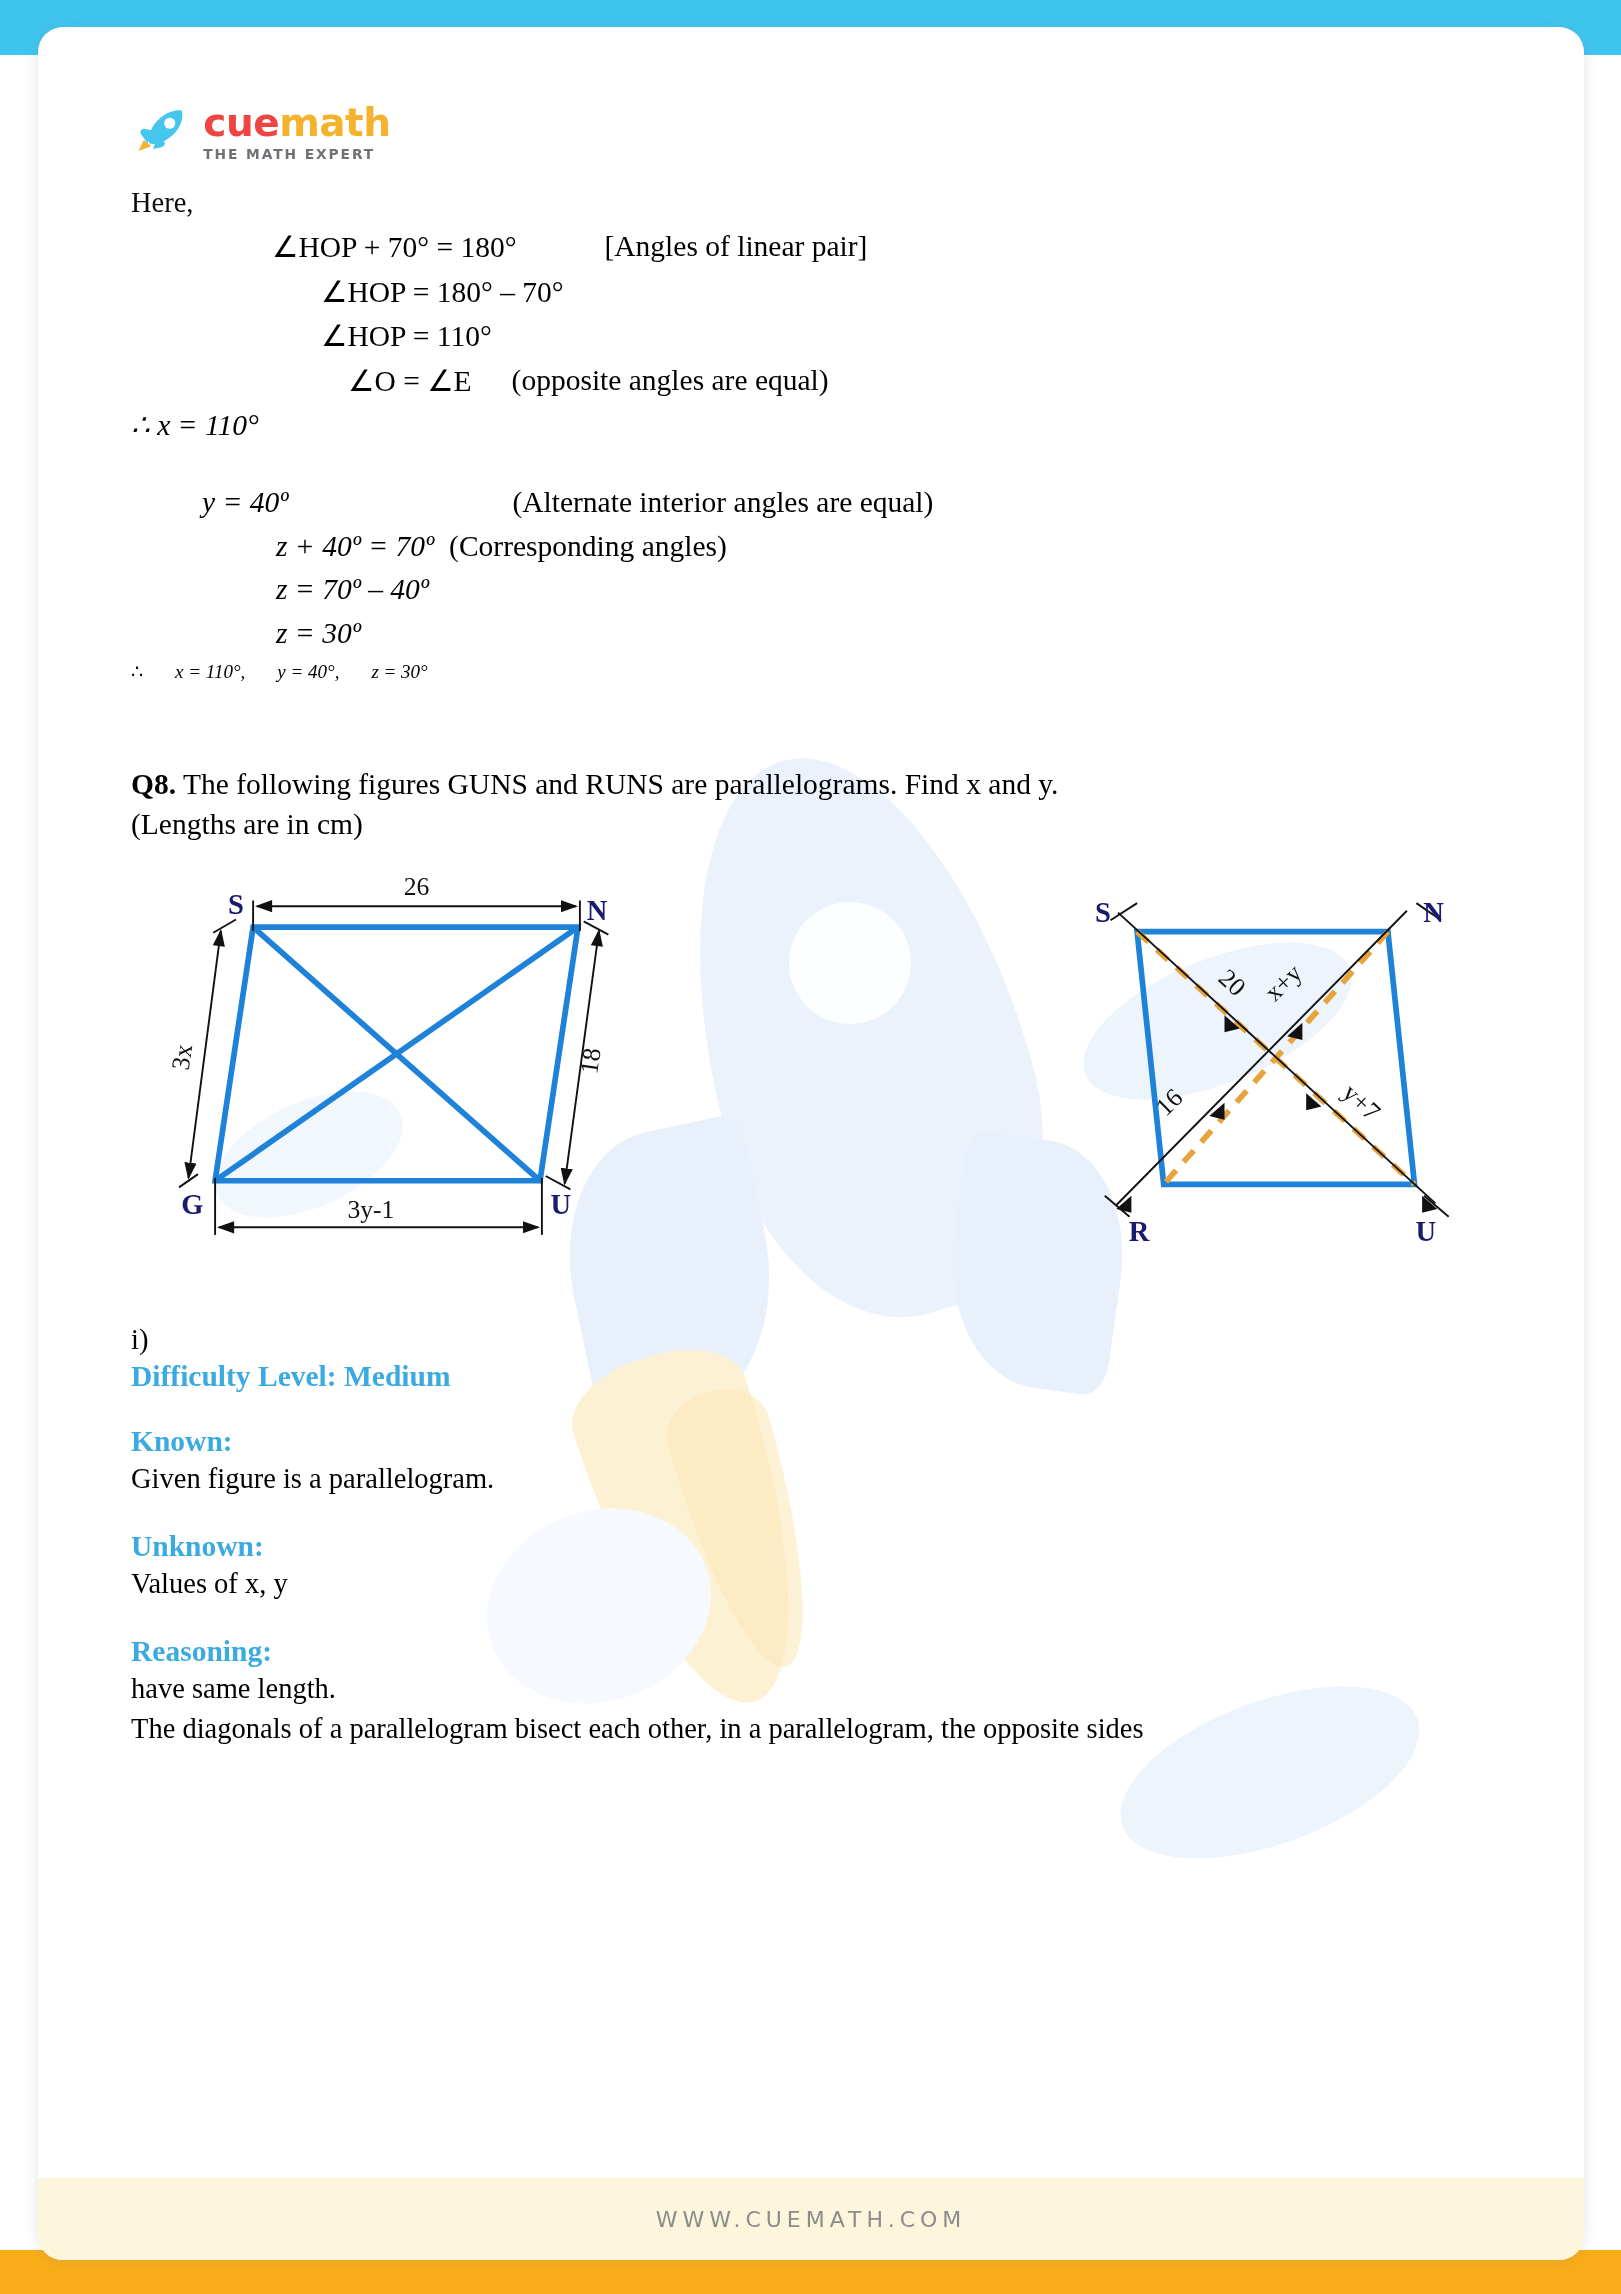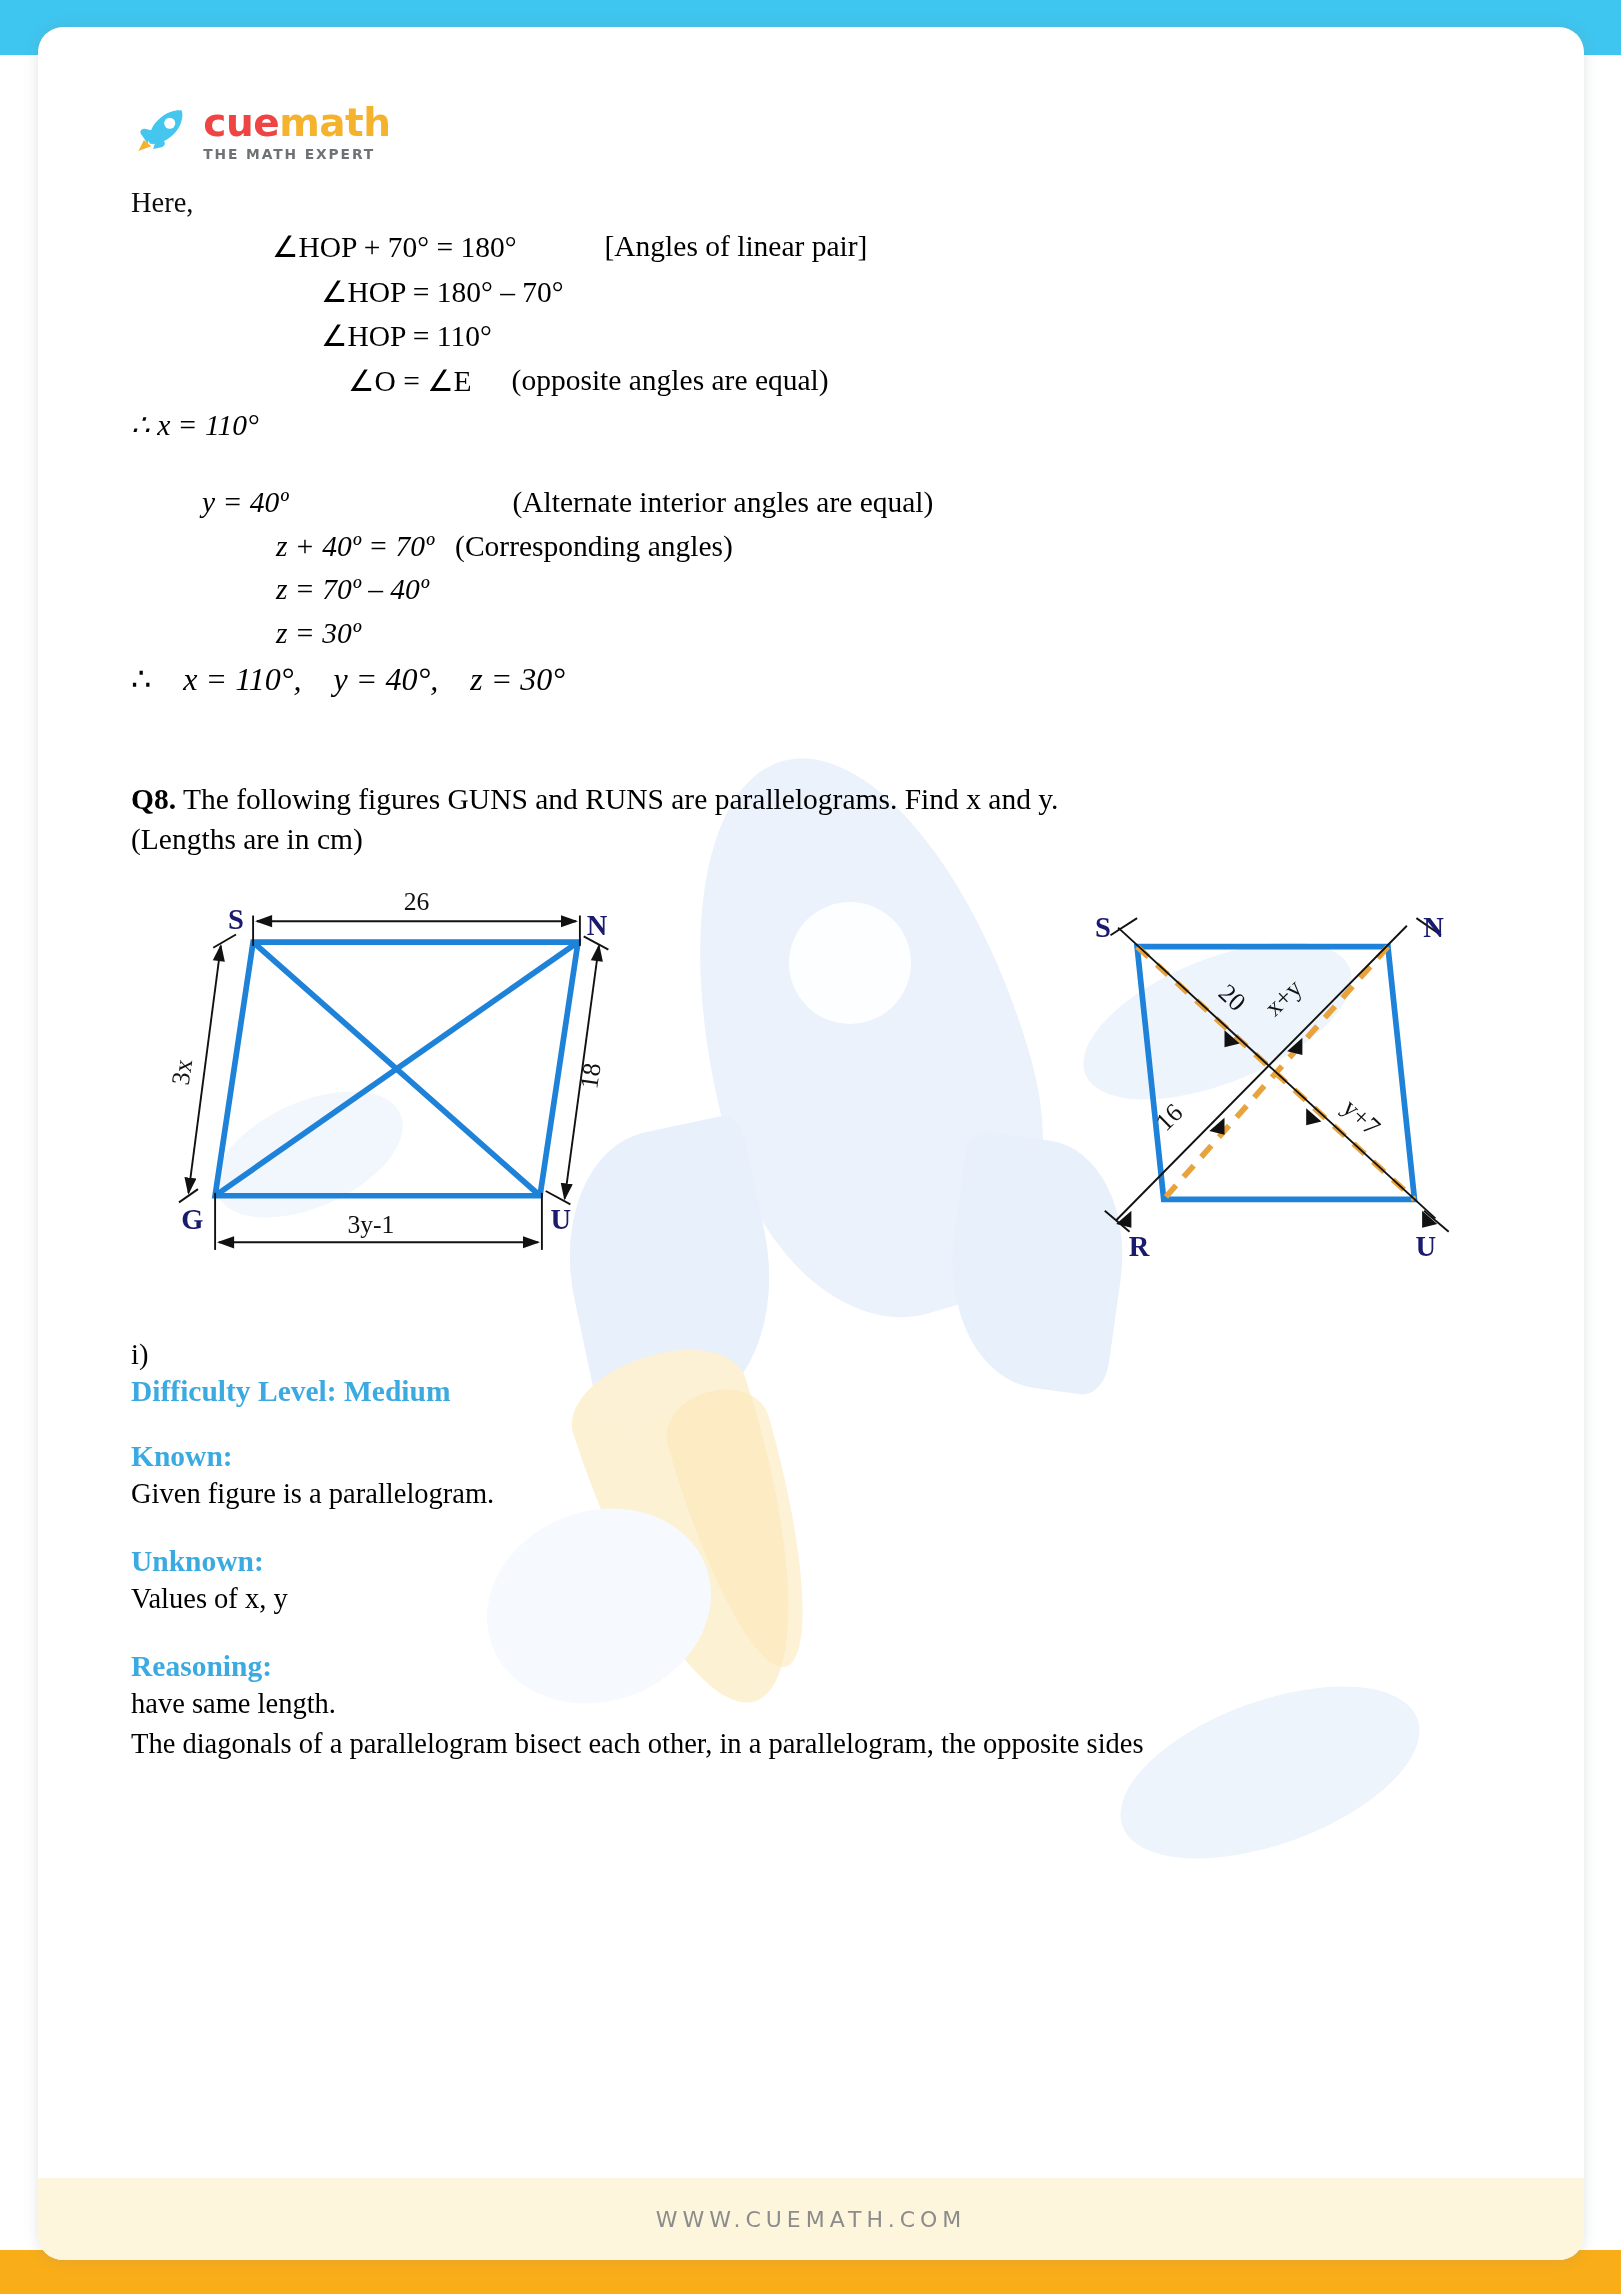--- a/index.html
+++ b/index.html
@@ -178,35 +178,35 @@
     font-size: 29.5px;
     white-space: nowrap;
   }
   .eq-a { margin-left: 141px; }
   .eq-b { margin-left: 190px; }
   .eq-c { margin-left: 190px; }
   .eq-d { margin-left: 217px; }
   .eq-note { margin-left: 88px; }
   .eq-note-2 { margin-left: 40px; }
   .eq-note-3 { margin-left: 224px; }
-  .eq-note-4 { margin-left: 21px; }
+  .eq-note-4 { margin-left: 15px; }
 
   .concl {
     font-size: 29.5px;
     margin: 5.7px 0 0 0;
   }
   .ital { font-style: italic; }
 
   .grp2 { margin-top: 44px; }
   .eq-y { margin-left: 71px; }
   .eq-z1 { margin-left: 145px; }
   .eq-z2 { margin-left: 145px; }
   .eq-z3 { margin-left: 145px; }
 
-  .final { margin-top: 5.7px; font-size: 32px; }
+  .final { margin-top: 5.7px; font-size: 19px; }
   .final .sp { display: inline-block; width: 32px; }
 
   .qblock {
     margin-top: 82px;
     font-size: 29.5px;
     line-height: 1.33;
   }
   .qnum { font-weight: 700; margin-top: 24px; }
 
   

